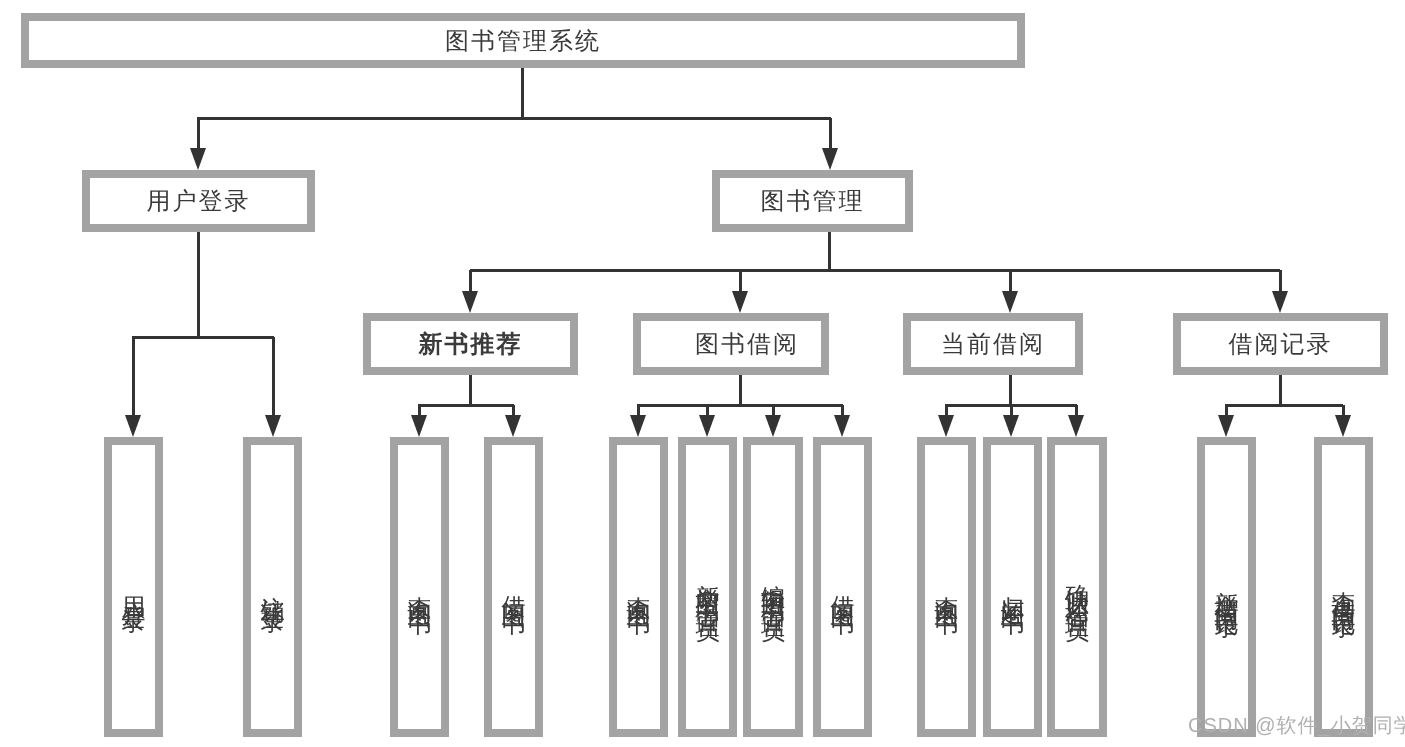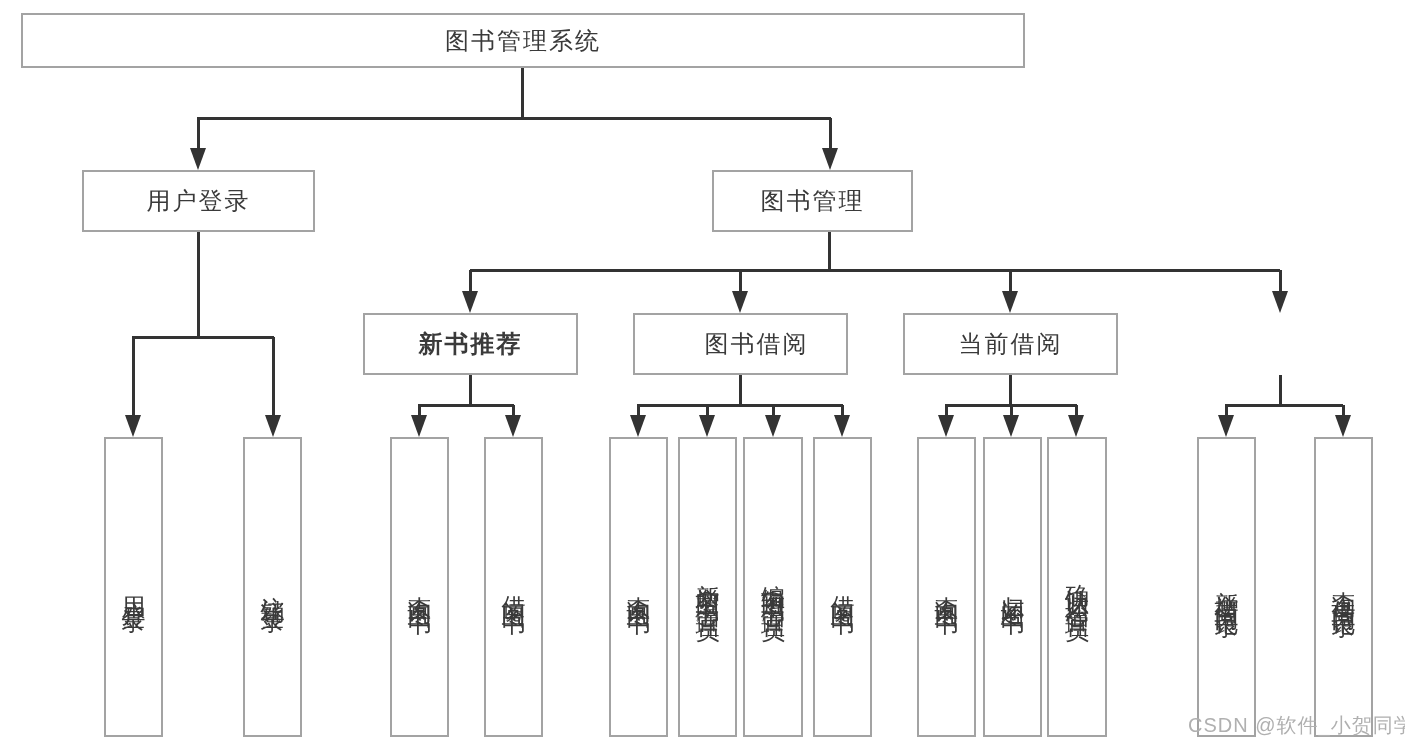--- a/index.html
+++ b/index.html
@@ -7,21 +7,21 @@
     position: relative;
     width: 1405px;
     height: 747px;
     background: #ffffff;
     overflow: hidden;
     font-family: "Liberation Sans", sans-serif;
   }
   .node {
     position: absolute;
     box-sizing: border-box;
-    border: 2px solid #a3a3a3;
+    border: 8px solid #a3a3a3;
     background: #ffffff;
     display: flex;
     align-items: center;
     justify-content: center;
     font-size: 24px;
     color: #3a3a3a;
     letter-spacing: 2px;
     text-align: center;
   }
   .node.vert {
@@ -55,22 +55,23 @@
 <body>
 
 <div class="stage">
 
   <div class="node" style="left:21px; top:13px; width:1004px; height:55px;">图书管理系统</div>
 
   <div class="node" style="left:82px; top:170px; width:233px; height:62px;">用户登录</div>
   <div class="node" style="left:712px; top:170px; width:201px; height:62px;">图书管理</div>
 
   <div class="node" style="left:363px; top:313px; width:215px; height:62px;font-weight:bold;">新书推荐</div>
-  <div class="node" style="left:633px; top:313px; width:215px; height:62px;padding-left:32px;">图书借阅</div>
-  <div class="node" style="left:903px; top:313px; width:215px; height:62px;text-align:right;">当前借阅</div>
+  <div class="node" style="left:633px; top:313px; width:196px; height:62px;padding-left:32px;">图书借阅</div>
+  <div class="node" style="left:903px; top:313px; width:180px; height:62px;text-align:right;">当前借阅</div>
+  <div class="node" style="left:1173px; top:313px; width:215px; height:62px;">借阅记录</div>
 
   <div class="node vert" style="left:104px; top:437px; width:59px; height:300px;">用户登录</div>
   <div class="node vert" style="left:243px; top:437px; width:59px; height:300px;">注销登录</div>
 
   <div class="node vert" style="left:390px; top:437px; width:59px; height:300px;">查询图书</div>
   <div class="node vert" style="left:484px; top:437px; width:59px; height:300px;">借阅图书</div>
 
   <div class="node vert" style="left:609px; top:437px; width:59px; height:300px;">查询图书</div>
   <div class="node vert" style="left:678px; top:437px; width:59px; height:300px;">新增图书（管理员）</div>
   <div class="node vert" style="left:743px; top:437px; width:60px; height:300px;">编辑图书（管理员）</div>

